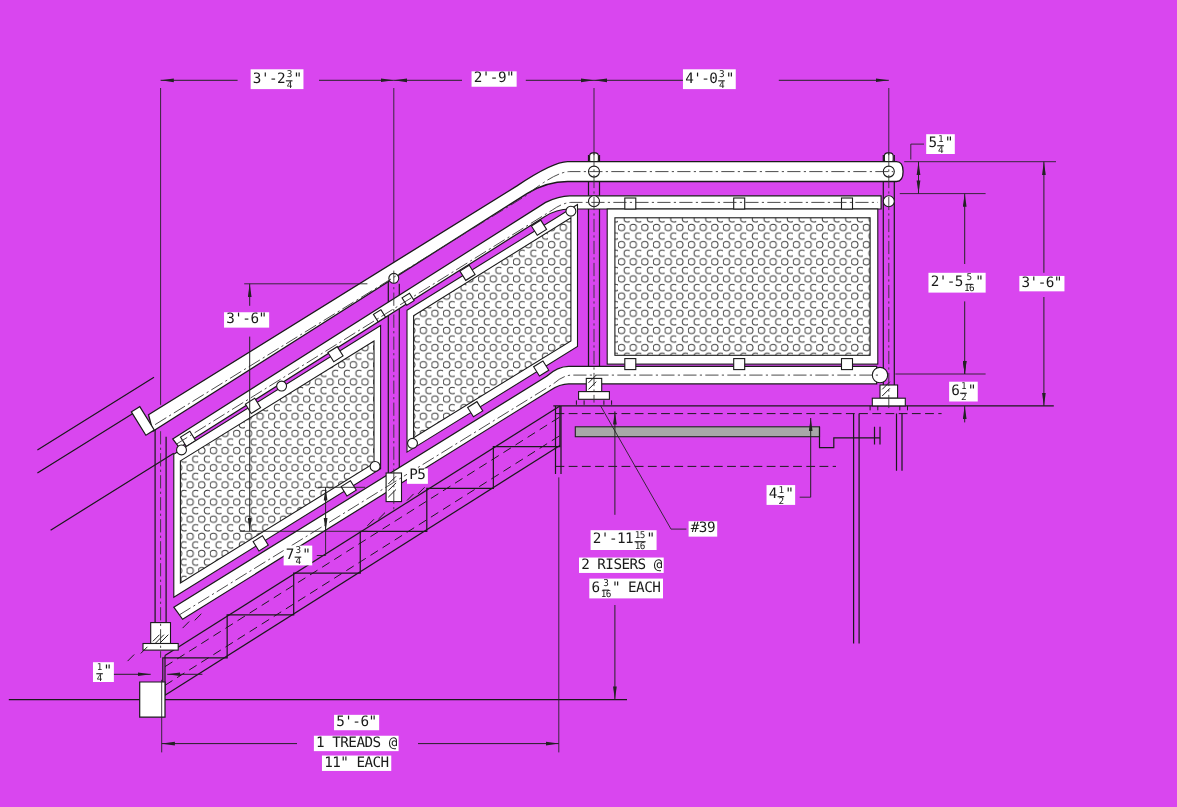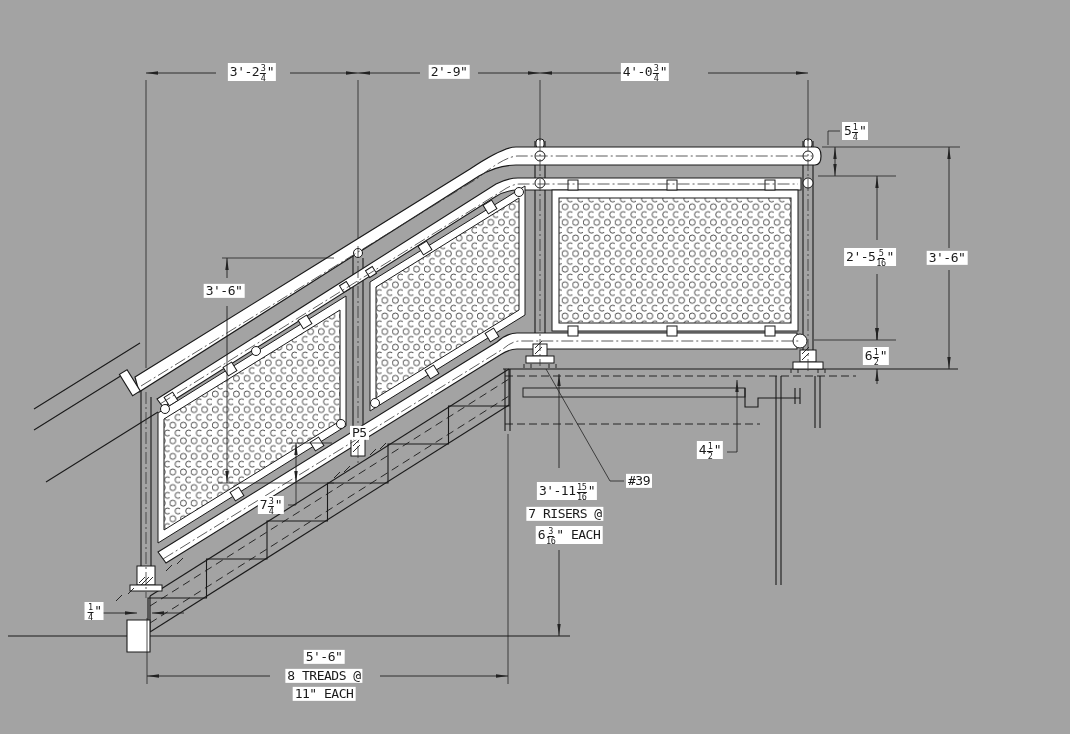--- a/index.html
+++ b/index.html
@@ -1,16 +1,16 @@
 <!DOCTYPE html>
 <html><head>
 <meta charset="utf-8">
 <style>
   html,body{margin:0;padding:0;background:#fff;}
-  .stage{position:relative;width:1070px;height:734px;background:#a3a3a3;overflow:hidden;
+  .stage{position:relative;width:1070px;height:734px;background:#d946ef;overflow:hidden;
          font-family:"DejaVu Sans Mono",monospace;}
   .stage svg{position:absolute;left:0;top:0;}
   .lbl{position:absolute;transform:translate(-50%,-50%);white-space:nowrap;
        font-size:13px;color:#1a1a1a;background:#fff;padding:0 2px;line-height:1.1;
        letter-spacing:-0.5px;display:flex;align-items:center;}
   .lbl-l{transform:translateY(-50%);} 
   .frac{display:inline-flex;flex-direction:column;align-items:center;line-height:1;
         font-size:8.5px;margin:0 1px;transform:translateY(1px);}
   .frac .num{border-bottom:1px solid #1a1a1a;padding:0 0.5px;}
   .frac:has(.num:empty){display:none;}
@@ -263,33 +263,33 @@
       <span></span>
   </div>
   <div class="lbl" style="left:271px;top:505px">
     <span>7</span>
       <span class="frac">
         <span class="num">3</span>
         <span class="den">4</span>
       </span>
       <span>"</span>
   </div>
-  <div class="lbl lbl-l" style="left:350px;top:433px">
+  <div class="lbl lbl-l" style="left:370px;top:433px">
     <span>P5</span>
   </div>
   <div class="lbl" style="left:567px;top:491px">
-    <span>3'-11</span>
+    <span>2'-11</span>
       <span class="frac">
         <span class="num">15</span>
         <span class="den">16</span>
       </span>
       <span>"</span>
   </div>
   <div class="lbl" style="left:565px;top:514px">
-    <span>7 RISERS @</span>
+    <span>2 RISERS @</span>
       <span></span>
   </div>
   <div class="lbl" style="left:569px;top:535px">
     <span>6</span>
       <span class="frac">
         <span class="num">3</span>
         <span class="den">16</span>
       </span>
       <span>" EACH</span>
   </div>
@@ -310,21 +310,21 @@
         <span class="num">1</span>
         <span class="den">4</span>
       </span>
       <span>"</span>
   </div>
   <div class="lbl" style="left:324px;top:657px">
     <span>5'-6"</span>
       <span></span>
   </div>
   <div class="lbl" style="left:324px;top:676px">
-    <span>8 TREADS @</span>
+    <span>1 TREADS @</span>
       <span></span>
   </div>
   <div class="lbl" style="left:324px;top:694px">
     <span>11" EACH</span>
       <span></span>
   </div>
 
 </div>
 
 </body></html>

